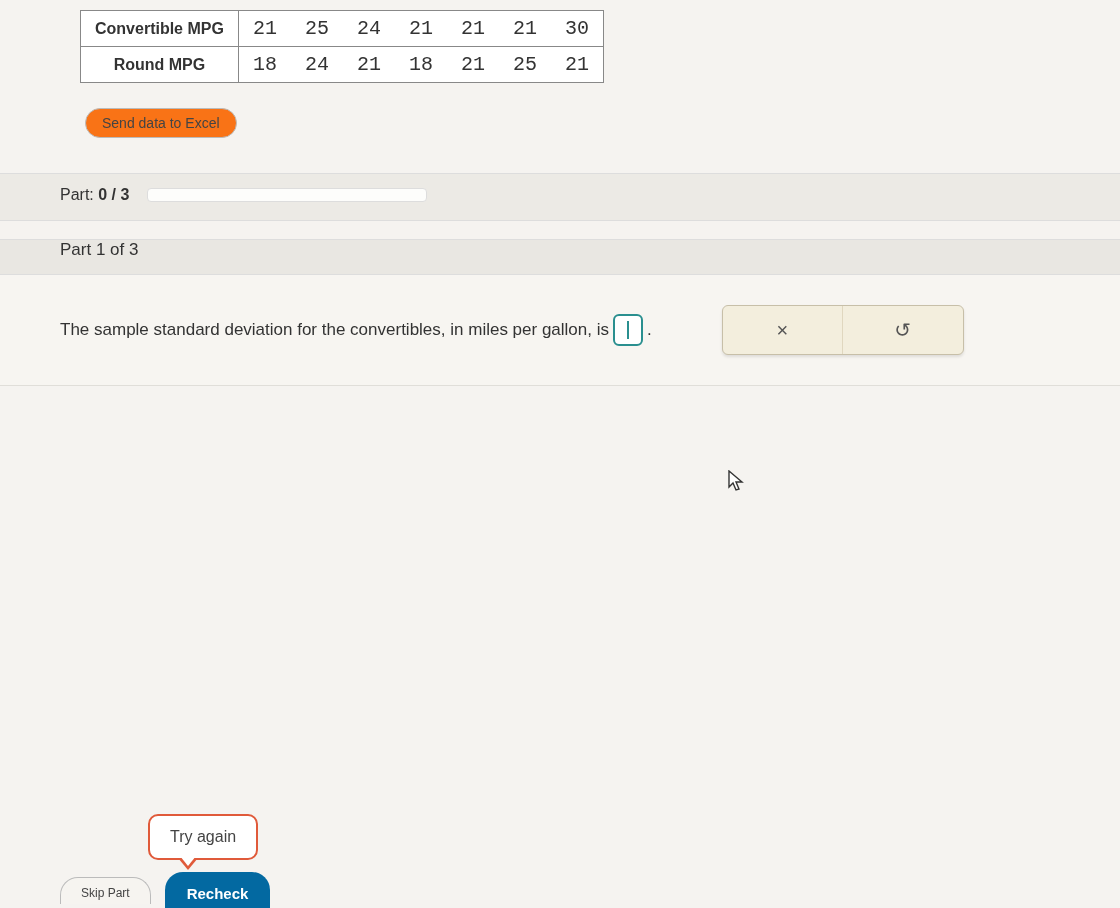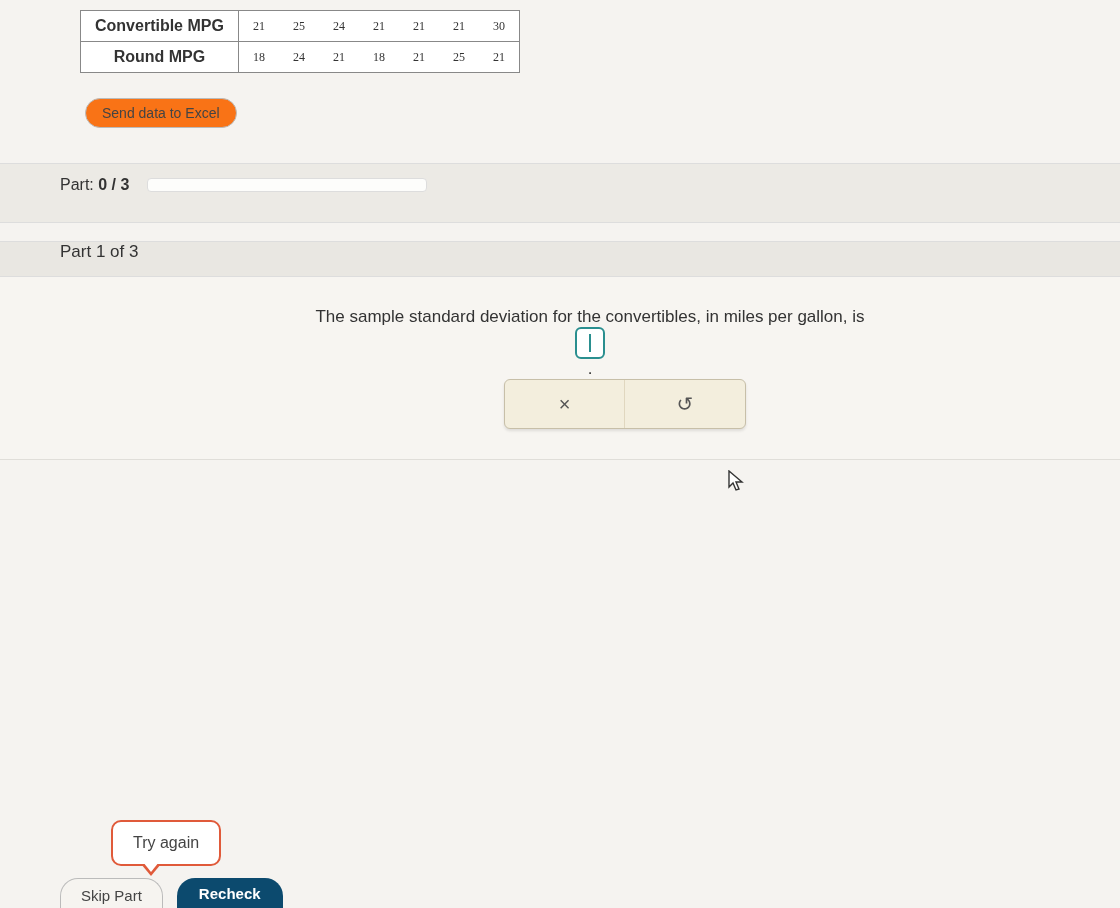--- a/index.html
+++ b/index.html
@@ -15,23 +15,23 @@
   .top-section {
     padding: 10px 16px 0 80px;
   }
   .data-table {
     border-collapse: collapse;
     background: #fff;
     border: 1px solid #888;
   }
   .data-table th, .data-table td {
     padding: 6px 14px;
-    font-size: 12px;
+    font-size: 20px;
     text-align: center;
-    font-family: Liberation Serif, serif;
+    font-family: Liberation Mono, monospace;
   }
   .data-table th {
     border-right: 1px solid #888;
     border-bottom: 1px solid #888;
     font-weight: bold;
     font-family: Arial, sans-serif;
     font-size: 16px;
   }
   .data-table tr:first-child td { border-bottom: 1px solid #888; }
   .data-table th.last-row { border-bottom: none; }
@@ -41,21 +41,21 @@
     padding: 6px 16px;
     border: 1px solid #bbb;
     border-radius: 18px;
     background: #f97316;
     font-size: 14px;
     color: #444;
     cursor: pointer;
   }
   .part-progress {
     margin-top: 35px;
-    padding: 12px 0 28px 20px;
+    padding: 12px 0 16px 20px;
     background: #eceae5;
     border-top: 1px solid #ddd;
     border-bottom: 1px solid #ddd;
     display: flex;
     align-items: center;
     font-size: 16px;
   }
   .part-progress .label { margin-left: 40px; }
   .part-progress .bold { font-weight: bold; }
   .progress-bar {
@@ -85,21 +85,20 @@
     color: #333;
     margin-bottom: 22px;
     white-space: nowrap;
   }
   .q-line2 {
     font-size: 17px;
     color: #333;
     white-space: nowrap;
     display: flex;
     align-items: center;
-    flex-direction: column;
   }
   .answer-box {
     display: inline-flex;
     align-items: center;
     justify-content: center;
     width: 30px;
     height: 32px;
     border: 2px solid #2a8f8f;
     border-radius: 6px;
     margin: 0 4px;
@@ -146,21 +145,21 @@
   }
   .try-again-bubble {
     position: relative;
     display: inline-block;
     border: 2px solid #e05a3a;
     border-radius: 10px;
     padding: 12px 20px;
     background: #fff;
     font-size: 16px;
     color: #444;
-    margin-left: 51px;
+    margin-left: 88px;
     margin-bottom: 12px;
   }
   .try-again-bubble::after {
     content: "";
     position: absolute;
     bottom: -12px;
     left: 28px;
     width: 0; height: 0;
     border-left: 10px solid transparent;
     border-right: 10px solid transparent;
@@ -181,29 +180,29 @@
     display: flex;
     align-items: center;
     gap: 14px;
   }
   .skip-btn {
     padding: 8px 20px 4px 20px;
     border: 1px solid #bbb;
     border-radius: 18px 18px 0 0;
     border-bottom: none;
     background: #f6f4f0;
-    font-size: 15px;
+    font-size: 12px;
     color: #444;
     cursor: pointer;
   }
   .recheck-btn {
-    padding: 7px 22px 6px 22px;
+    padding: 13px 22px 6px 22px;
     border: none;
     border-radius: 18px 18px 0 0;
-    background: #0c4a6e;
+    background: #0369a1;
     color: #fff;
     font-size: 15px;
     font-weight: bold;
     cursor: pointer;
   }
 </style>
 </head>
 <body>
 
 <div class="top-section">

